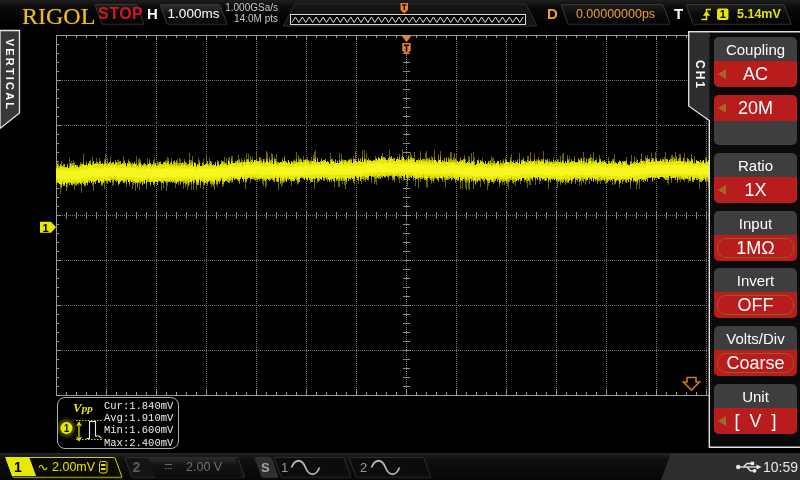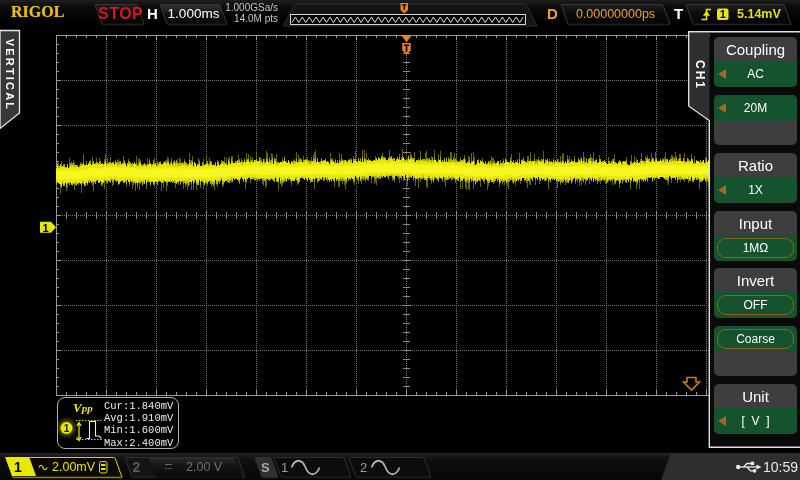--- a/index.html
+++ b/index.html
@@ -3,21 +3,21 @@
 *{margin:0;padding:0;box-sizing:border-box}
 html,body{width:800px;height:480px;background:#000;overflow:hidden}
 #scr{position:relative;width:800px;height:480px;background:#000;font-family:"Liberation Sans",sans-serif}
 #scr div,#scr span{will-change:transform}
 .abs{position:absolute}
 #topbar{position:absolute;left:0;top:0;width:800px;height:28px;background:linear-gradient(#1e1e1e,#0a0a0a 25%,#000 80%)}
 .tpill{position:absolute;top:3.5px;height:20.5px;background:linear-gradient(#1f1f1f,#0b0b0b 45%,#040404);border:1px solid #383838;transform:skewX(20deg);border-radius:2px}
 .tlbl{position:absolute;top:0;height:28px;line-height:28px;font-weight:bold;color:#fff}
 .mblk{position:absolute;left:714px;width:83px;border-radius:5px;background:#3e3e3e;overflow:hidden}
 .mlab{height:24px;line-height:25px;text-align:center;color:#fff;font-size:15px}
-.mval{position:relative;height:26px;background:#14532d;color:#fff;font-size:12px;text-align:center}
+.mval{position:relative;height:26px;background:#b91c1c;color:#fff;font-size:18px;text-align:center}
 .arrL{position:absolute;left:4px;top:50%;margin-top:-5px;width:0;height:0;border-top:5px solid transparent;border-bottom:5px solid transparent;border-right:8px solid #a06828}
 .vbox{position:absolute;left:3px;right:3px;top:3px;bottom:3px;border:1px solid #91601e;border-radius:9px;line-height:19px}
 #botbar{position:absolute;left:0;top:453px;width:800px;height:27px;background:linear-gradient(#242424,#101010 22%,#060606);overflow:hidden}
 .bblk{position:absolute;top:4px;height:21px;transform:skewX(20deg);border-radius:2px}
 </style></head><body>
 <div id="scr">
 
 <svg class="abs" style="left:0;top:0" width="800" height="480" shape-rendering="crispEdges">
 <path d="M106.5 35V395 M156.5 35V395 M206.5 35V395 M256.5 35V395 M306.5 35V395 M356.5 35V395 M456.5 35V395 M506.5 35V395 M556.5 35V395 M606.5 35V395 M656.5 35V395 M706.5 35V395 M56 80.5H710 M56 125.5H710 M56 170.5H710 M56 260.5H710 M56 305.5H710 M56 350.5H710" stroke="#757575" stroke-width="1" stroke-dasharray="1 1" fill="none"></path>
 <path d="M406.5 35V395 M56 215.5H710" stroke="#7d7d7d" stroke-width="1" stroke-dasharray="1 1" fill="none"></path>
@@ -39,21 +39,21 @@
 </svg>
 
 <svg class="abs" style="left:0;top:29px" width="24" height="102">
 <path d="M0 1.5h19.5V84L0 99.5z" fill="#383838" stroke="#e8e8e8" stroke-width="1.3"></path>
 </svg>
 <div class="abs" style="left:10px;top:75px;width:0;height:0">
       <div style="position:absolute;left:-45px;top:-9px;width:90px;height:18px;line-height:18px;transform:rotate(90deg);color:#fff;font-weight:bold;font-size:11px;letter-spacing:2.2px;text-align:center">VERTICAL</div>
     </div>
 
 <div id="topbar">
- <div class="abs" style="left:11px;top:3px;font-family:'Liberation Serif',serif;font-weight:bold;font-size:16px;color:#eabc1e;letter-spacing:0px;text-shadow:0 0 1px #a07810">RIGOL</div>
+ <div class="abs" style="left:22px;top:3px;font-family:'Liberation Serif',serif;font-weight:normal;font-size:24px;color:#eabc1e;letter-spacing:0px;text-shadow:0 0 1px #a07810">RIGOL</div>
  <div class="tpill" style="left:98px;width:43px"></div>
  <div class="tlbl" style="left:98px;width:43px;text-align:center;color:#d01624;font-size:16px;letter-spacing:0.5px">STOP</div>
  <div class="tlbl" style="left:147px;width:12px;font-size:15px">H</div>
  <div class="tpill" style="left:163px;width:61px;background:linear-gradient(#303030,#101010 55%,#080808)"></div>
  <div class="tlbl" style="left:163px;width:61px;text-align:center;font-size:13.5px;font-weight:normal">1.000ms</div>
  <div class="abs" style="left:218px;top:3px;width:60px;color:#c8c8c8;font-size:10px;text-align:right;line-height:10.5px;white-space:nowrap">1.000GSa/s<br>14.0M pts</div>
  <svg class="abs" style="left:283px;top:0" width="254" height="28">
   <path d="M12 4H243L254 26H0z" fill="#141414" stroke="#2e2e2e"></path>
   <rect x="7.5" y="14.5" width="235" height="10" fill="#000" stroke="#d8d8d8"></rect>
   <path d="M9.0 22.5L12.4 17.0L15.9 22.5L19.3 17.0L22.8 22.5L26.2 17.0L29.7 22.5L33.1 17.0L36.6 22.5L40.1 17.0L43.5 22.5L47.0 17.0L50.4 22.5L53.9 17.0L57.3 22.5L60.8 17.0L64.2 22.5L67.7 17.0L71.1 22.5L74.6 17.0L78.0 22.5L81.5 17.0L84.9 22.5L88.4 17.0L91.8 22.5L95.3 17.0L98.7 22.5L102.2 17.0L105.6 22.5L109.1 17.0L112.5 22.5L116.0 17.0L119.4 22.5L122.9 17.0L126.3 22.5L129.8 17.0L133.2 22.5L136.7 17.0L140.1 22.5L143.6 17.0L147.0 22.5L150.4 17.0L153.9 22.5L157.3 17.0L160.8 22.5L164.2 17.0L167.7 22.5L171.1 17.0L174.6 22.5L178.0 17.0L181.5 22.5L184.9 17.0L188.4 22.5L191.8 17.0L195.3 22.5L198.7 17.0L202.2 22.5L205.6 17.0L209.1 22.5L212.5 17.0L216.0 22.5L219.4 17.0L222.9 22.5L226.3 17.0L229.8 22.5L233.2 17.0L236.7 22.5L240.1 17.0" stroke="#e0e0e0" stroke-width="1" fill="none"></path>
@@ -110,20 +110,21 @@
         <div class="vbox">1MΩ</div>
       </div>
 </div>
 <div class="mblk" style="top:268px;height:50px">
 <div class="mlab">Invert</div>
 <div class="mval">
         <div class="vbox">OFF</div>
       </div>
 </div>
 <div class="mblk" style="top:326px;height:50px">
+<div class="mlab">Volts/Div</div>
 <div class="mval">
         <div class="vbox">Coarse</div>
       </div>
 </div>
 <div class="mblk" style="top:384px;height:50px">
 <div class="mlab">Unit</div>
 <div class="mval">
         <div class="arrL"></div>
         <div style="line-height:26px">[&nbsp;&nbsp;V&nbsp;&nbsp;]</div>
       </div>

